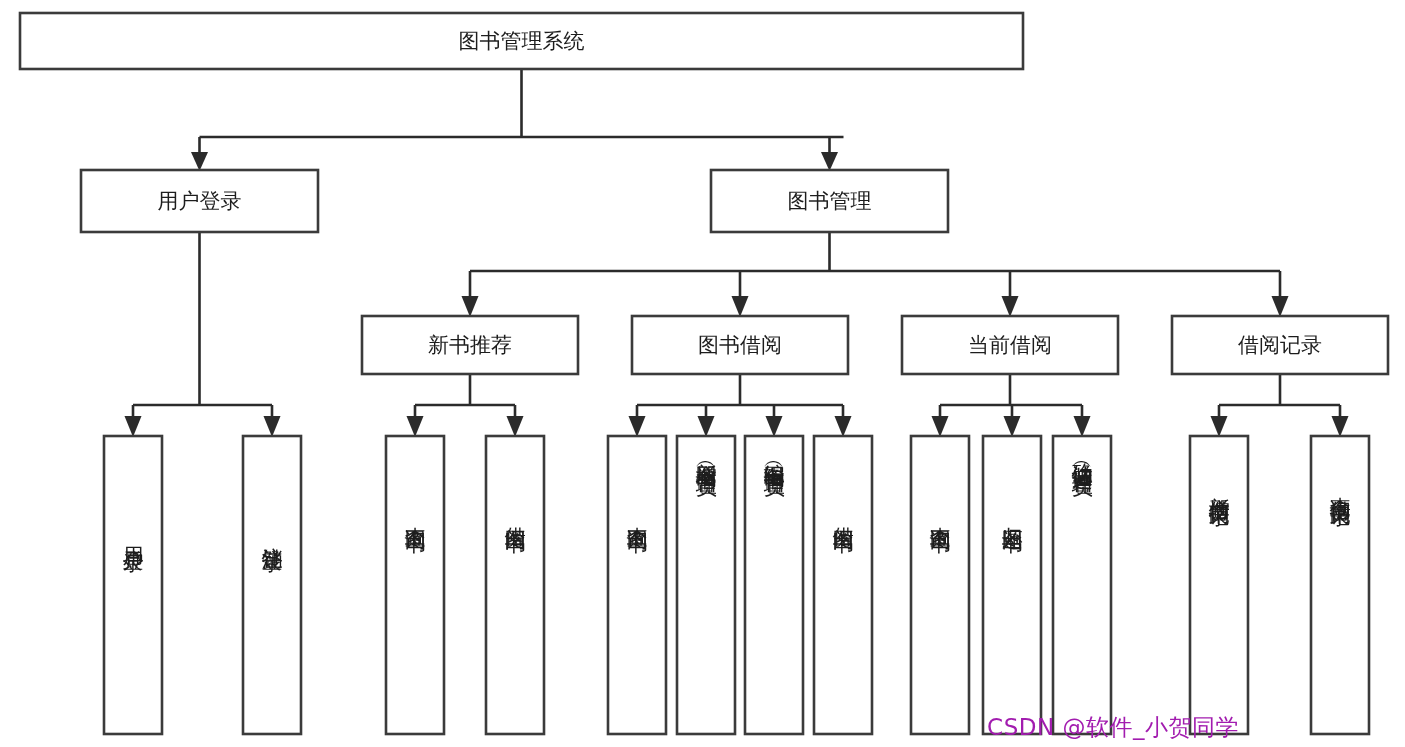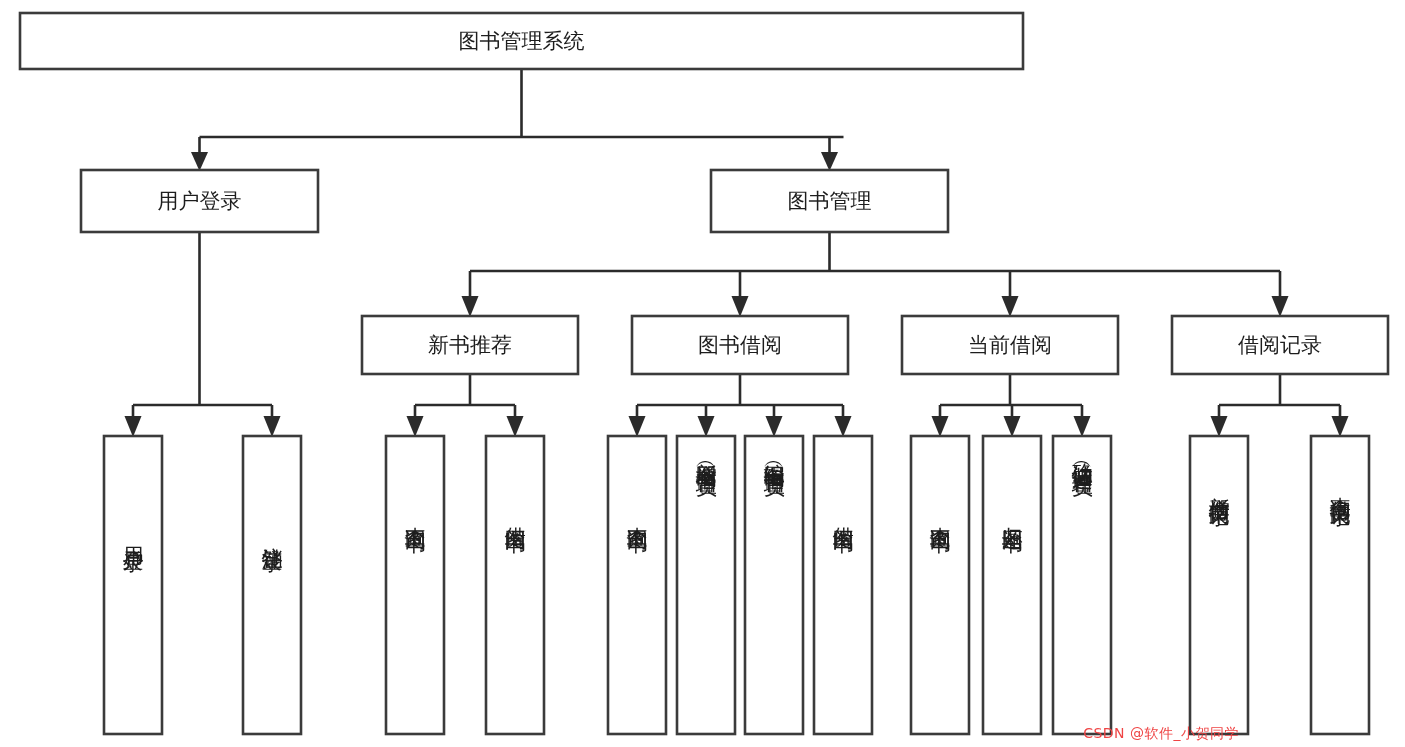--- a/index.html
+++ b/index.html
@@ -67,22 +67,22 @@
     display: flex;
     align-items: flex-start;
     justify-content: center;
     box-sizing: border-box;
   }
   .watermark {
     position: absolute;
     right: 8px;
     bottom: 4px;
     font-family: "DejaVu Sans", "Liberation Sans", sans-serif;
-    font-size: 14px;
-    color: #ef4444;
+    font-size: 23px;
+    color: #a21caf;
     letter-spacing: 0.5px;
     white-space: nowrap;
     user-select: none;
   }
 </style>
 </head>
 <body>
 
 <div id="diagram-root">
 

